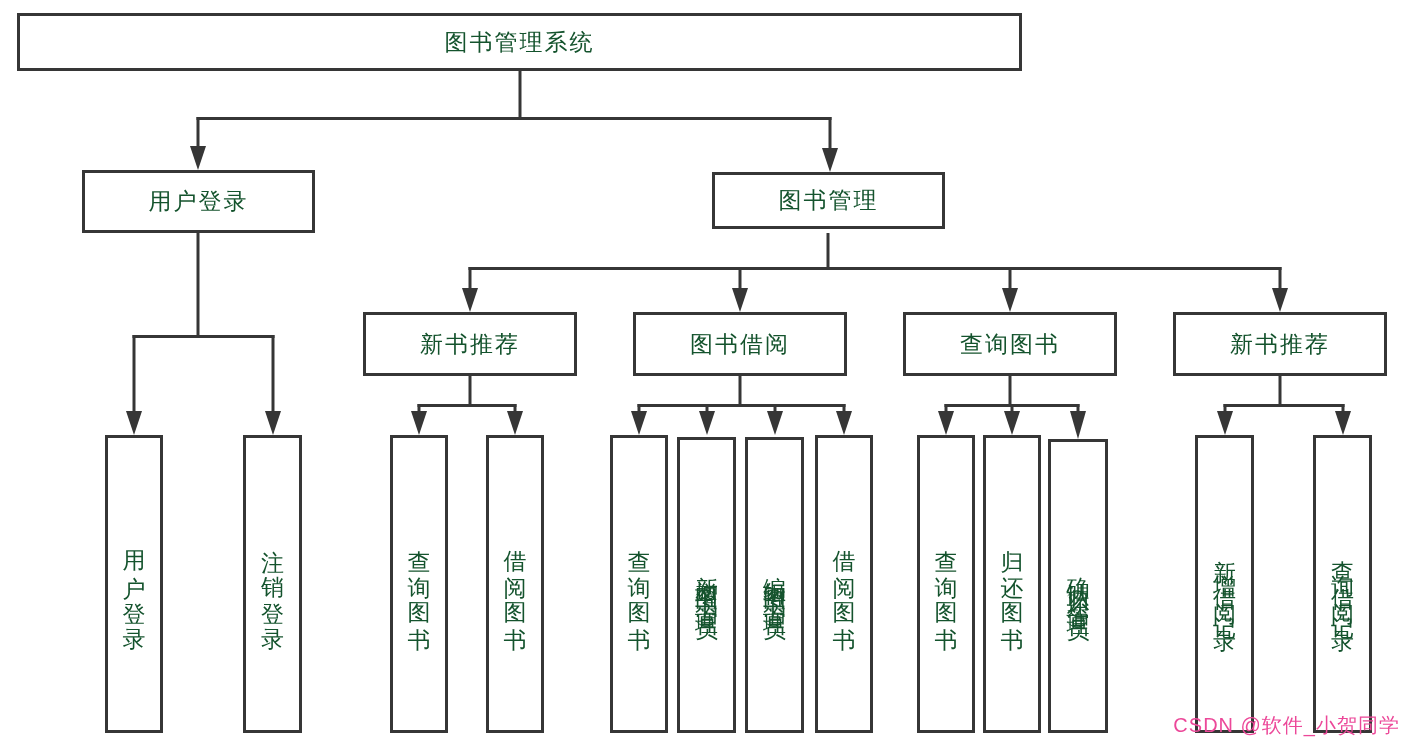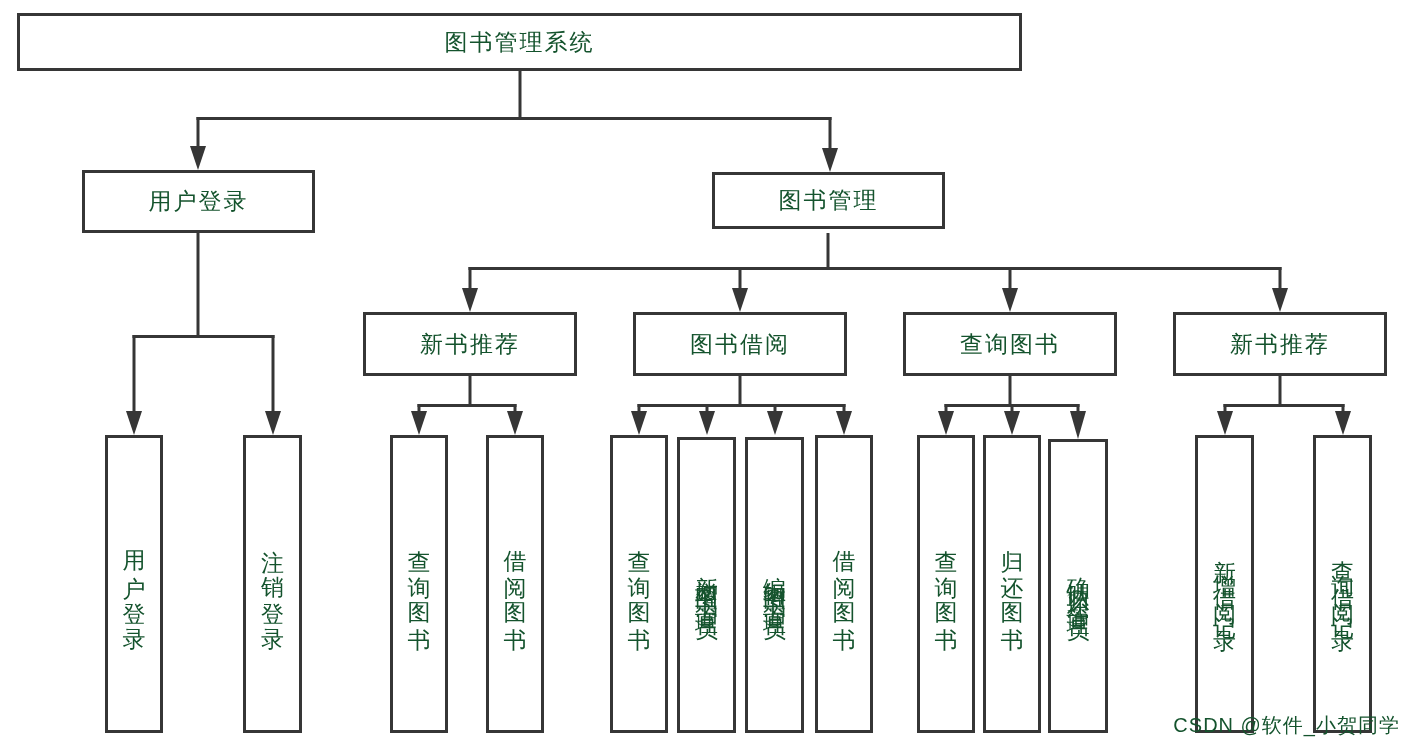--- a/index.html
+++ b/index.html
@@ -39,21 +39,21 @@
     white-space: nowrap;
   }
   .ls4 { letter-spacing: 26px; }
   .ls6 { letter-spacing: 14px; }
   .ls8 { letter-spacing: 6px; }
   #watermark {
     position: absolute;
     right: 5px;
     bottom: 8px;
     font-size: 20px;
-    color: #14532d;
+    color: #ec4899;
     letter-spacing: 1px;
     white-space: nowrap;
     z-index: 5;
   }
 </style>
 </head>
 <body>
 
 <div id="canvas">
 

